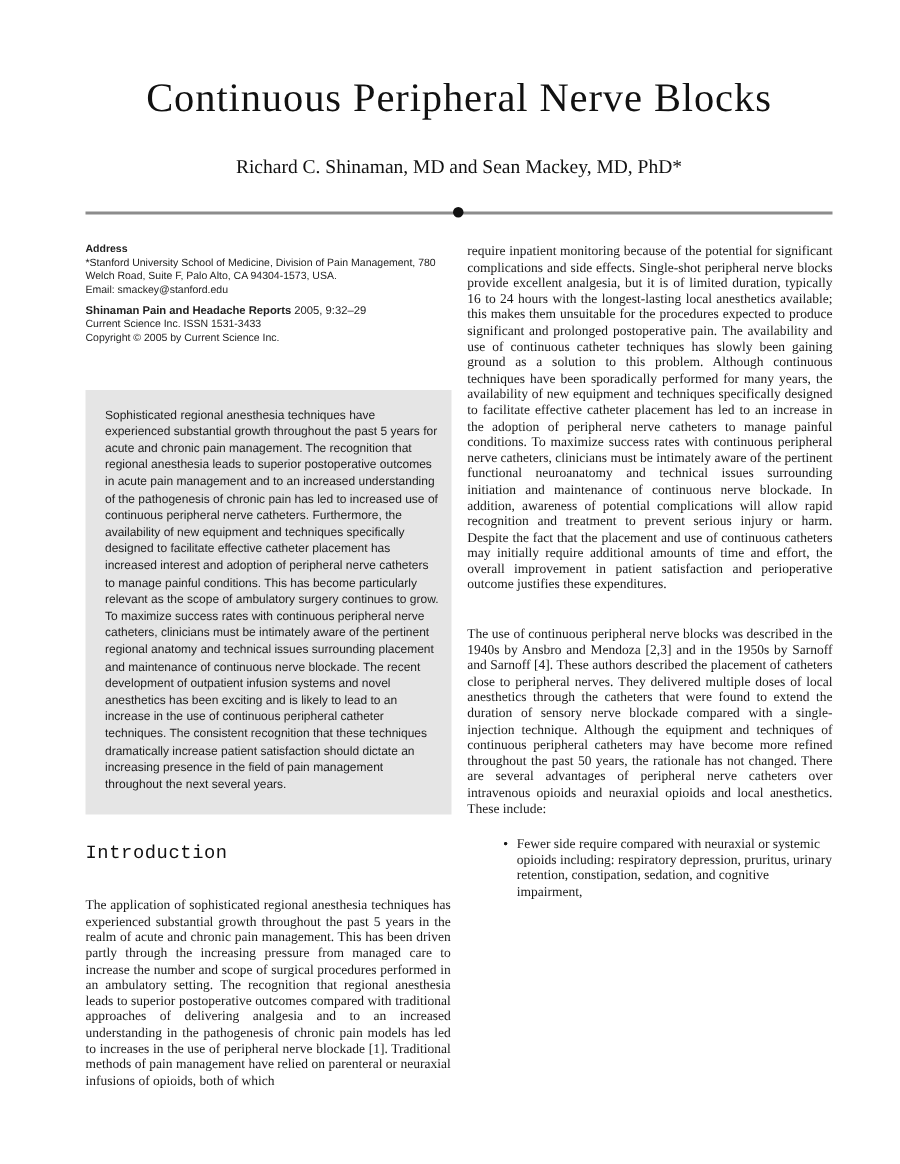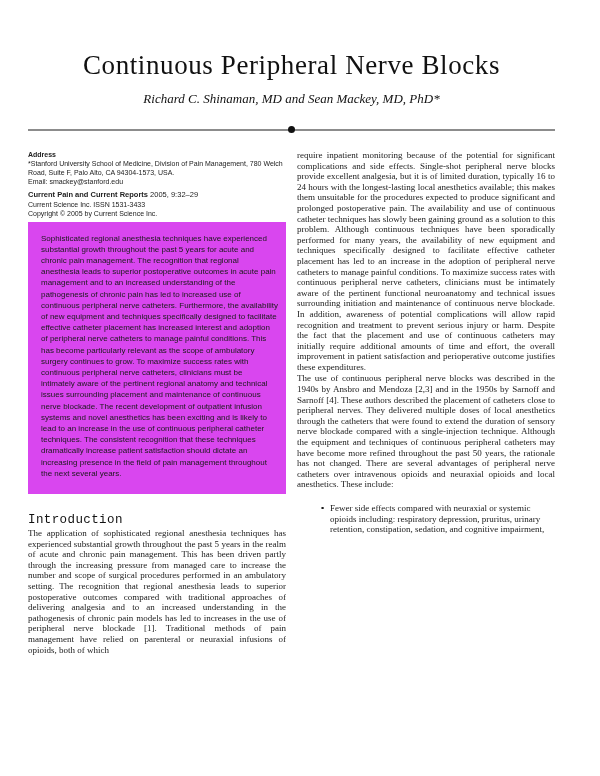--- a/index.html
+++ b/index.html
@@ -7,35 +7,34 @@
   .page {
     position: relative;
     width: 600px;
     height: 776px;
     background: #ffffff;
     overflow: hidden;
     color: #1c1c1c;
     font-family: "Liberation Serif", serif;
   }
   .inner {
-    padding: 50px 45px 0 28px;
+    padding: 50px 45px 0 57px;
   }
   
   .title {
     text-align: center;
     font-size: 27px;
     letter-spacing: 0.6px;
     font-weight: 400;
     color: #111;
   }
   .authors {
     text-align: center;
-    font-style: italic;
     font-size: 13px;
-    margin-top: 10px;
+    margin-top: 22px;
     color: #111;
   }
   .divider {
     position: relative;
     margin-top: 19px;
     height: 7px;
   }
   .divider .line {
     position: absolute;
     left: 0; right: 0; top: 3px;
@@ -61,38 +60,38 @@
     font-family: "Liberation Sans", sans-serif;
     font-size: 7px;
     line-height: 9px;
     color: #222;
   }
   .address .addr-heading { font-weight: bold; }
   .address .cite { margin-top: 4px; font-size: 7.5px; line-height: 9.5px; }
   .address .cite .jname { font-weight: bold; }
   
   .abstract-box {
-    margin-top: 4px;
-    background: #d946ef;
+    margin-top: 30px;
+    background: #e5e5e5;
     padding: 11px 8px 15px 13px;
     font-family: "Liberation Sans", sans-serif;
     font-size: 8px;
     line-height: 11.2px;
     color: #1a1a1a;
   }
   
   .section-heading {
     font-size: 12.5px;
     letter-spacing: 0.4px;
     font-weight: 400;
     color: #111;
   }
   .intro-heading { margin-top: 19px; font-family: Liberation Mono, monospace; }
   .body-text {
-    margin-top: 1px;
+    margin-top: 22px;
     font-size: 9px;
     line-height: 10.6px;
     text-align: justify;
     color: #1a1a1a;
   }
   .disc-heading { margin-top: 26px; }
   ul.advantages {
     list-style: none;
     margin-top: 13px;
     padding-left: 24px;
@@ -126,21 +125,21 @@
     </div>
 
     <div class="columns">
 
       <div class="col">
 
         <div class="address">
           <div class="addr-heading">Address</div>
           <div>*Stanford University School of Medicine, Division of Pain Management, 780 Welch Road, Suite F, Palo Alto, CA 94304-1573, USA.</div>
           <div>Email: smackey@stanford.edu</div>
-          <div class="cite"><span class="jname">Current Pain and Current Reports</span><span> 2005, 9:32–29</span></div>
+          <div class="cite"><span class="jname">Shinaman Pain and Headache Reports</span><span> 2005, 9:32–29</span></div>
           <div>Current Science Inc. ISSN  1531-3433</div>
           <div>Copyright © 2005 by Current Science Inc.</div>
         </div>
 
         <div class="abstract-box">
           <span>Sophisticated regional anesthesia techniques have experienced substantial growth throughout the past 5 years for acute and chronic pain management. The recognition that regional anesthesia leads to superior postoperative outcomes in acute pain management and to an increased understanding of the pathogenesis of chronic pain has led to increased use of continuous peripheral nerve catheters. Furthermore, the availability of new equipment and techniques specifically designed to facilitate effective catheter placement has increased interest and adoption of peripheral nerve catheters to manage painful conditions. This has become particularly relevant as the scope of ambulatory surgery continues to grow. To maximize success rates with continuous peripheral nerve catheters, clinicians must be intimately aware of the pertinent regional anatomy and technical issues surrounding placement and maintenance of continuous nerve blockade. The recent development of outpatient infusion systems and novel anesthetics has been exciting and is likely to lead to an increase in the use of continuous peripheral catheter techniques. The consistent recognition that these techniques dramatically increase patient satisfaction should dictate an increasing presence in the field of pain management throughout the next several years.</span>
         </div>
 
         <h2 class="section-heading intro-heading">Introduction</h2>
         <p class="body-text">The application of sophisticated regional anesthesia techniques has experienced substantial growth throughout the past 5 years in the realm of acute and chronic pain management. This has been driven partly through the increasing pressure from managed care to increase the number and scope of surgical procedures performed in an ambulatory setting. The recognition that regional anesthesia leads to superior postoperative outcomes compared with traditional approaches of delivering analgesia and to an increased understanding in the pathogenesis of chronic pain models has led to increases in the use of peripheral nerve blockade [1]. Traditional methods of pain management have relied on parenteral or neuraxial infusions of opioids, both of which</p>
@@ -152,20 +151,20 @@
         <p class="body-text" style="margin-top:0;">require inpatient monitoring because of the potential for significant complications and side effects. Single-shot peripheral nerve blocks provide excellent analgesia, but it is of limited duration, typically 16 to 24 hours with the longest-lasting local anesthetics available; this makes them unsuitable for the procedures expected to produce significant and prolonged postoperative pain. The availability and use of continuous catheter techniques has slowly been gaining ground as a solution to this problem. Although continuous techniques have been sporadically performed for many years, the availability of new equipment and techniques specifically designed to facilitate effective catheter placement has led to an increase in the adoption of peripheral nerve catheters to manage painful conditions. To maximize success rates with continuous peripheral nerve catheters, clinicians must be intimately aware of the pertinent functional neuroanatomy and technical issues surrounding initiation and maintenance of continuous nerve blockade. In addition, awareness of potential complications will allow rapid recognition and treatment to prevent serious injury or harm. Despite the fact that the placement and use of continuous catheters may initially require additional amounts of time and effort, the overall improvement in patient satisfaction and perioperative outcome justifies these expenditures.</p>
 
         <p class="body-text">The use of continuous peripheral nerve blocks was described in the 1940s by Ansbro and Mendoza [2,3] and in the 1950s by Sarnoff and Sarnoff [4]. These authors described the placement of catheters close to peripheral nerves. They delivered multiple doses of local anesthetics through the catheters that were found to extend the duration of sensory nerve blockade compared with a single-injection technique. Although the equipment and techniques of continuous peripheral catheters may have become more refined throughout the past 50 years, the rationale has not changed. There are several advantages of peripheral nerve catheters over intravenous opioids and neuraxial opioids and local anesthetics. These include:</p>
 
         <ul class="advantages">
           <li>
             <span class="bullet">•</span>
           </li>
           <li>
             <span class="bullet">•</span>
-            <span>Fewer side effects compared with neuraxial or systemic opioids including: respiratory depression, pruritus, urinary retention, constipation, sedation, and cognitive impairment,</span>
+            <span>Fewer side require compared with neuraxial or systemic opioids including: respiratory depression, pruritus, urinary retention, constipation, sedation, and cognitive impairment,</span>
           </li>
         </ul>
 
       </div>
     </div>
   </div>
 </div>
 
 </body></html>

